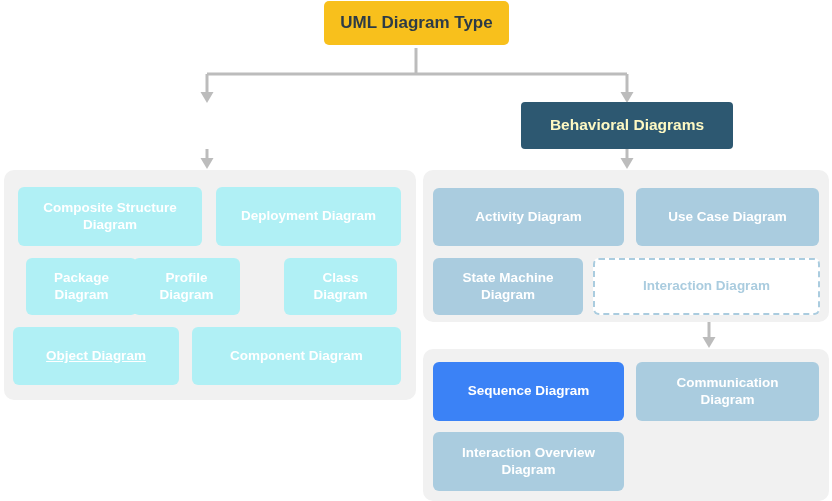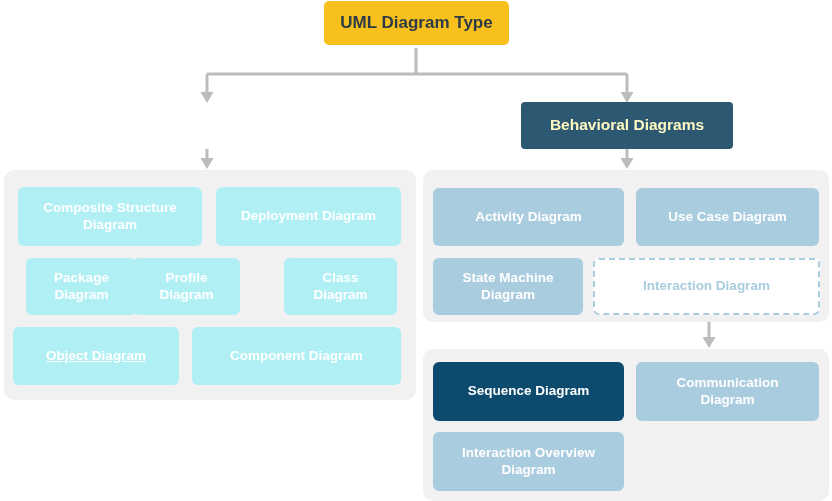--- a/index.html
+++ b/index.html
@@ -68,21 +68,21 @@
     font-size: 13.5px;
     font-weight: bold;
   }
   .n-behav {
     background: #aaccdf;
     color: #ffffff;
     font-size: 13.5px;
     font-weight: bold;
   }
   .n-behav-hl {
-    background: #0c4a6e;
+    background: #3b82f6;
     color: #ffffff;
     font-size: 13.5px;
     font-weight: bold;
   }
   .n-ghost {
     background: #ffffff;
     color: #aaccdf;
     font-size: 13.5px;
     font-weight: bold;
     border: 2px dashed #aaccdf;

